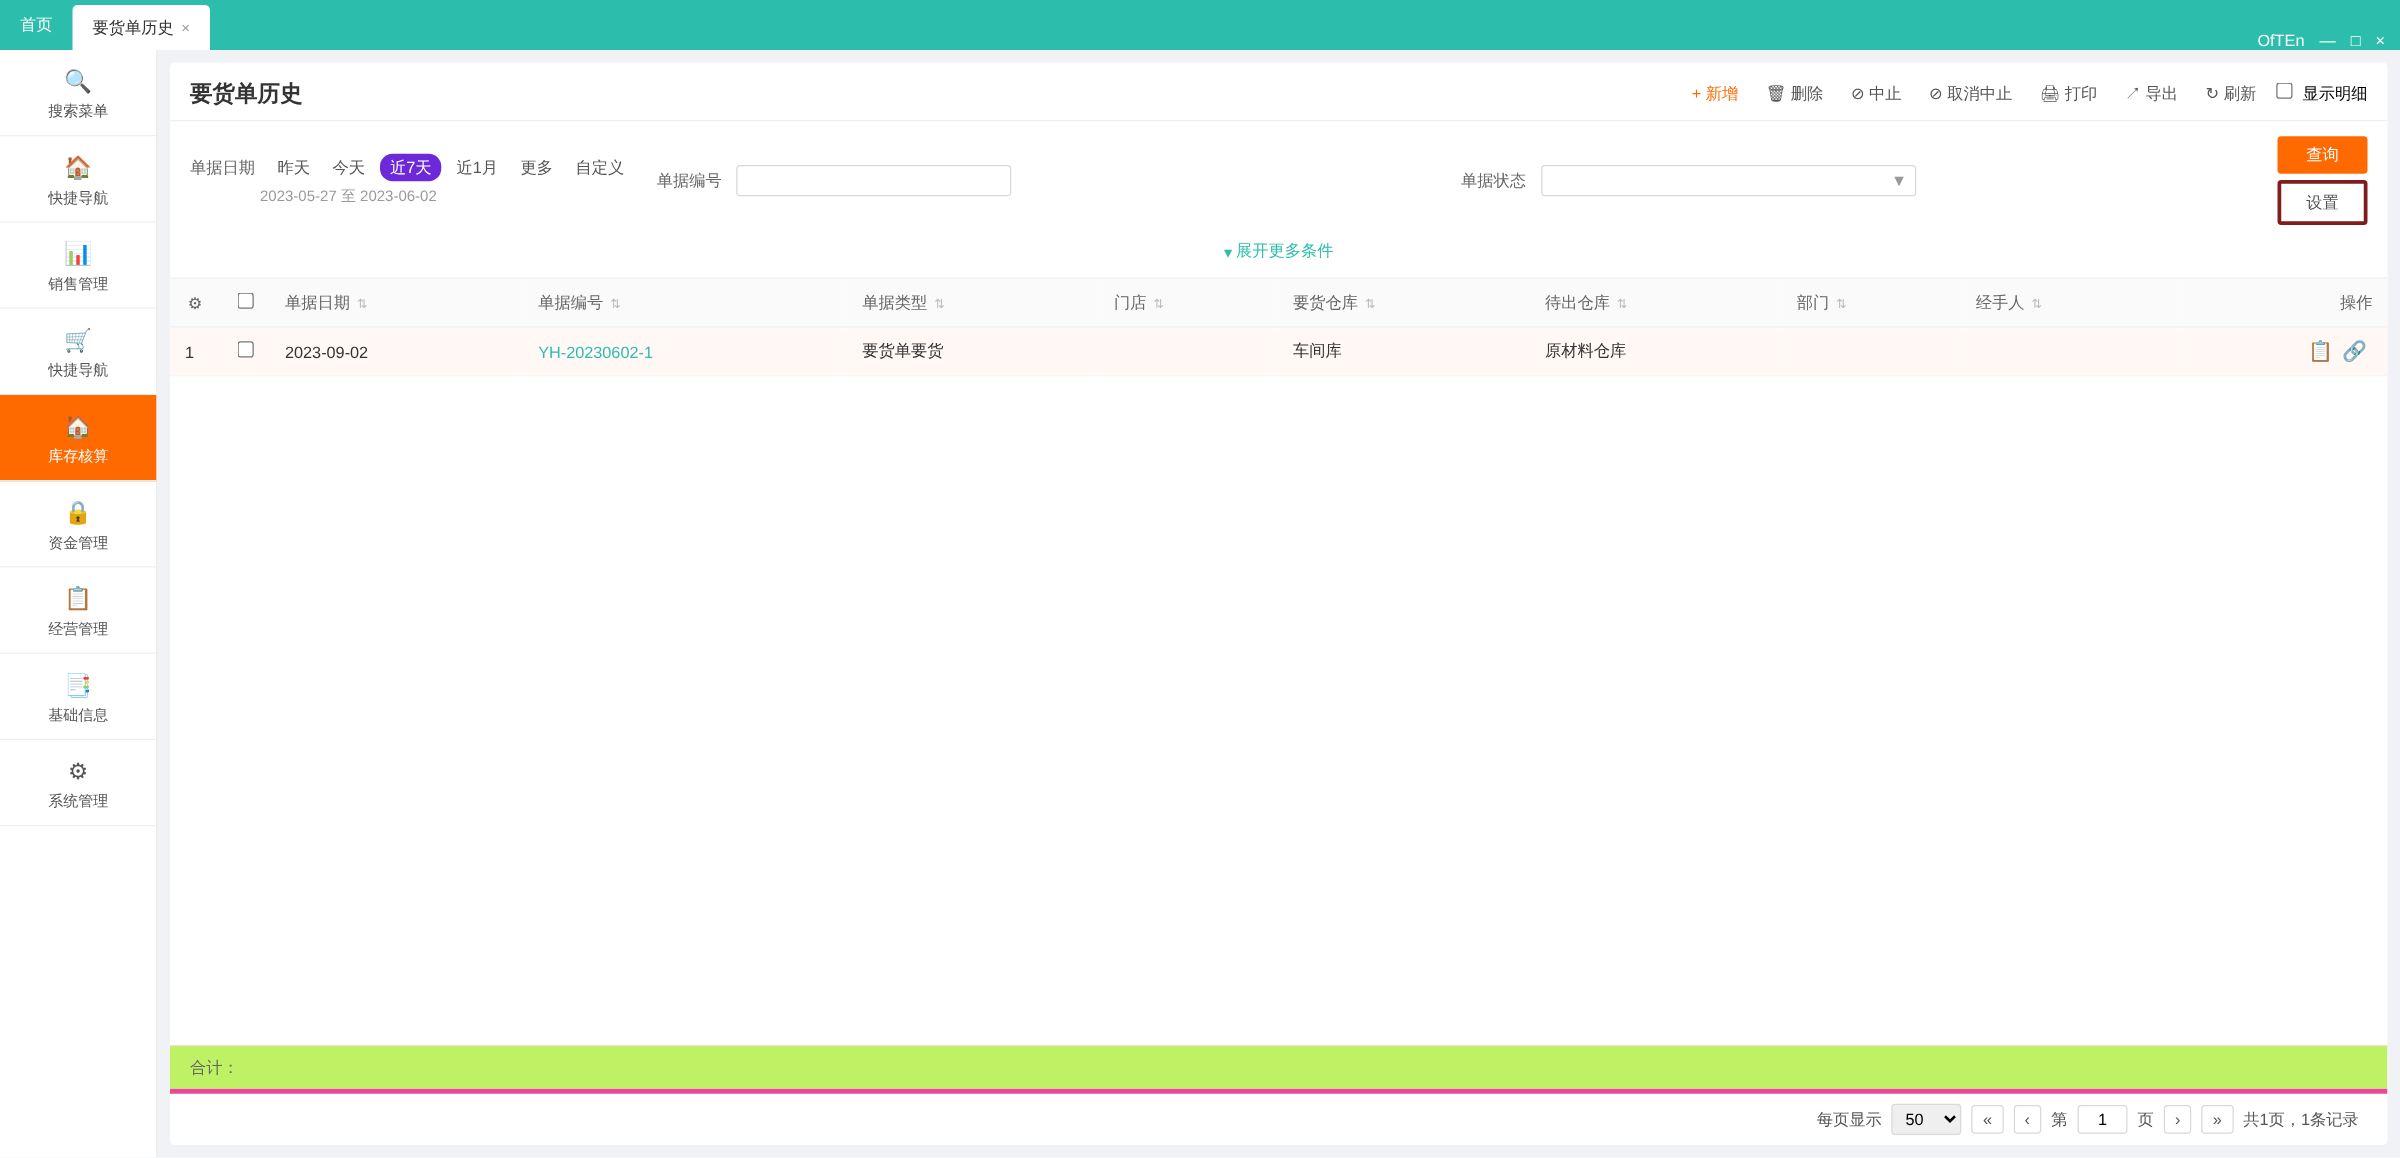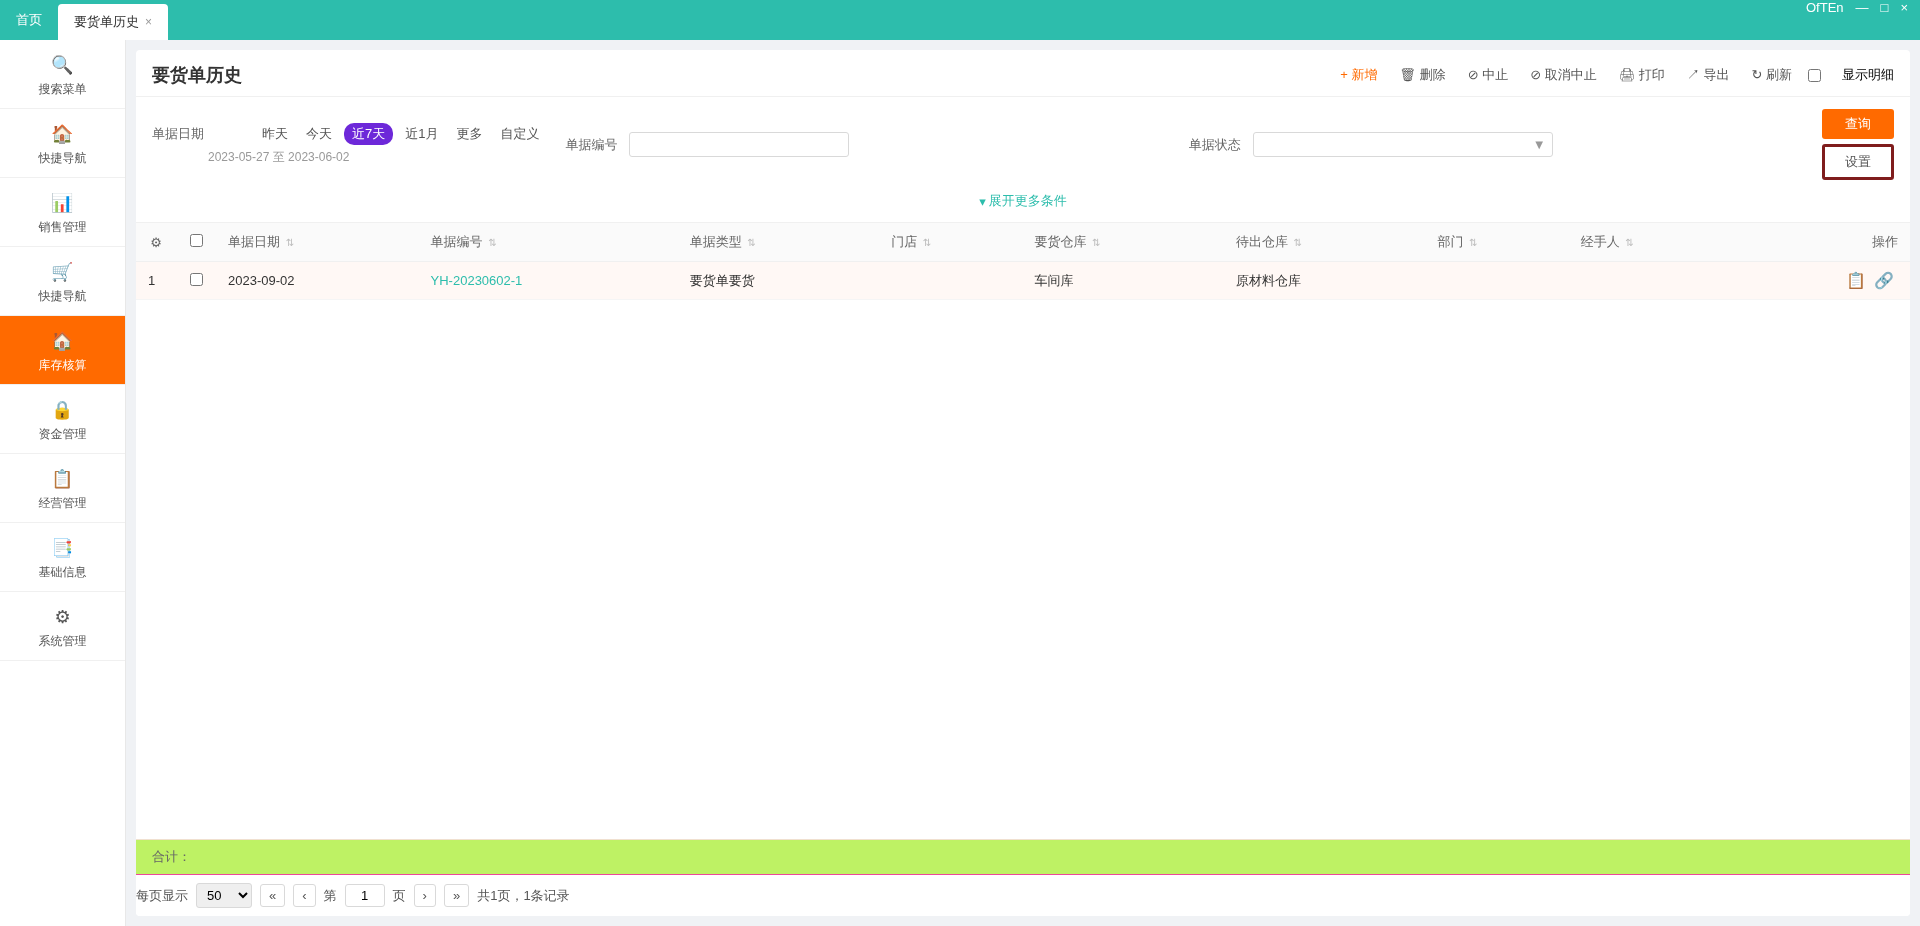--- a/index.html
+++ b/index.html
@@ -3,21 +3,21 @@
   <meta charset="utf-8">
   <style>
     * { box-sizing: border-box; margin: 0; padding: 0; font-family: 'Microsoft YaHei', Arial, sans-serif; font-size: 13px; }
     body { background: #f0f2f5; display: flex; flex-direction: column; height: 926px; overflow: hidden; }
 
     
     .top-bar {
       background: #2dbdac;
       height: 40px;
       display: flex;
-      align-items: flex-start;
+      align-items: flex-end;
       padding: 0 0 0 0;
       flex-shrink: 0;
     }
     .top-tab {
       height: 40px;
       display: flex;
       align-items: center;
       padding: 0 16px;
       color: #fff;
       cursor: pointer;
@@ -135,21 +135,21 @@
       padding: 12px 16px 8px;
       border-bottom: 1px solid #f0f0f0;
     }
     .filter-row {
       display: flex;
       align-items: center;
       gap: 20px;
       margin-bottom: 8px;
     }
     .filter-label { color: #666; margin-right: 6px; white-space: nowrap; }
-    .date-filters { display: flex; align-items: center; gap: 6px; margin-left: 40px; }
+    .date-filters { display: flex; align-items: center; gap: 6px; }
     .date-btn {
       cursor: pointer;
       color: #555;
       padding: 2px 6px;
       border-radius: 3px;
       font-size: 13px;
     }
     .date-btn.active {
       background: #6d28d9;
       color: #fff;
@@ -254,22 +254,23 @@
       font-size: 13px;
       display: flex;
       align-items: flex-end;
       margin-top: 20px;
     }
 
     
     .pagination-bar {
       display: flex;
       align-items: center;
-      padding: 8px 0;
-      border-top: 1px solid #ec4899;
+      justify-content: flex-end;
+      padding: 8px 23px;
+      border-top: 4px solid #ec4899;
       gap: 8px;
       background: #fff;
       font-size: 13px;
       color: #555;
     }
     .page-size-select {
       border: 1px solid #d9d9d9;
       border-radius: 3px;
       padding: 3px 6px;
       font-size: 13px;
@@ -358,21 +359,21 @@
       <div class="page-header">
         <div class="page-title">要货单历史</div>
         <div class="toolbar">
           <span class="toolbar-btn" style="color:#ff6a00;">+ 新增</span>
           <span class="toolbar-btn">🗑 删除</span>
           <span class="toolbar-btn">⊘ 中止</span>
           <span class="toolbar-btn">⊘ 取消中止</span>
           <span class="toolbar-btn">🖨 打印</span>
           <span class="toolbar-btn">↗ 导出</span>
           <span class="toolbar-btn">↻ 刷新</span>
-          <label style="display:flex;align-items:center;gap:21px;cursor:pointer;">
+          <label style="display:flex;align-items:flex-start;gap:8px;cursor:pointer;">
             <input type="checkbox" style="">
             <span>显示明细</span>
           </label>
         </div>
       </div>
 
       <div class="filter-area">
         <div class="filter-row">
 
           <div style="display:flex;align-items:flex-start;flex-direction:column;gap:2px;">

